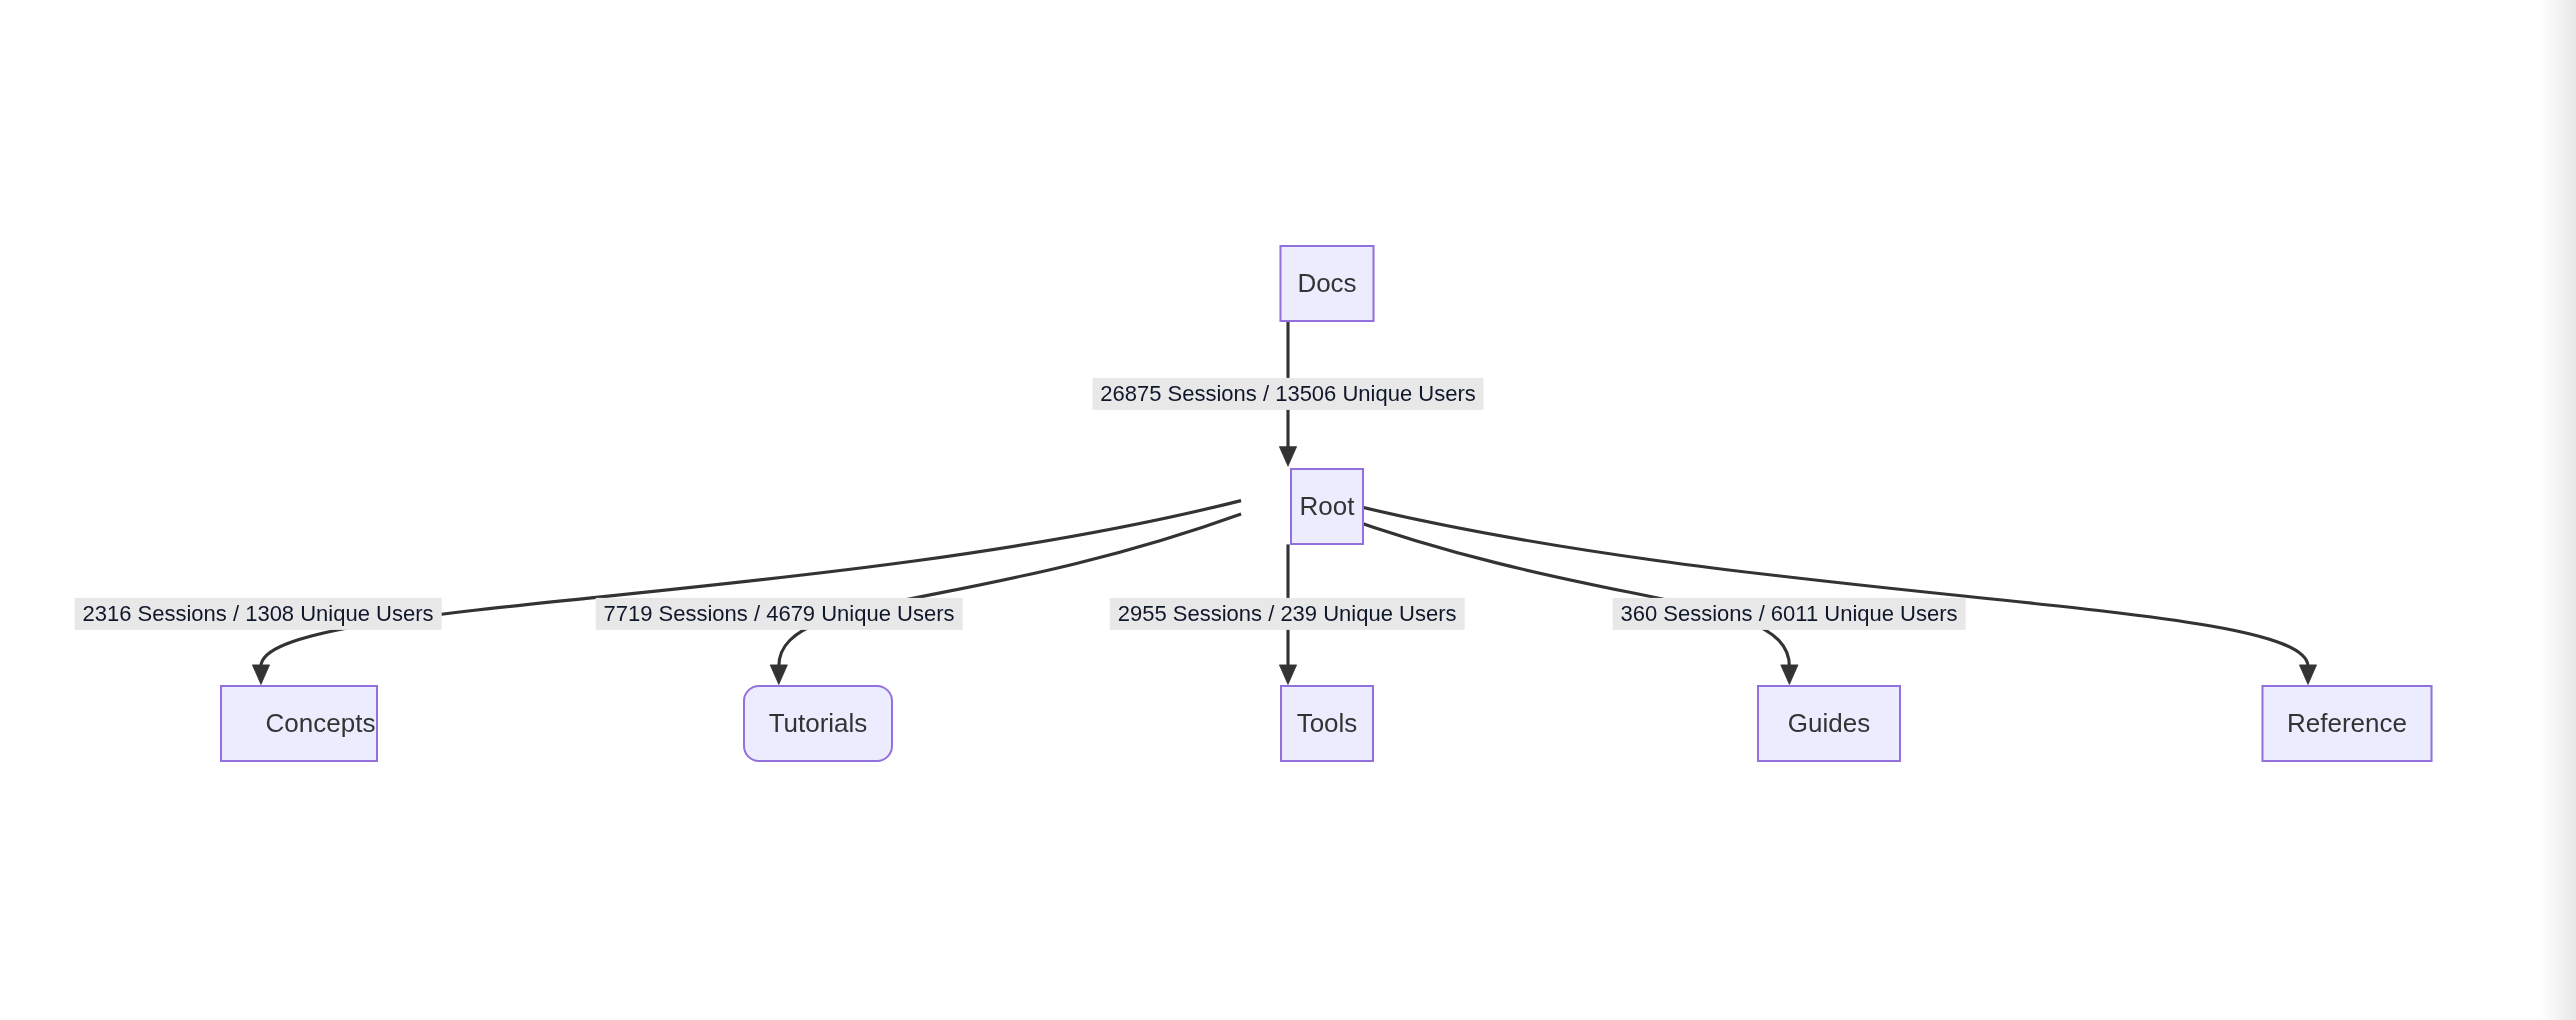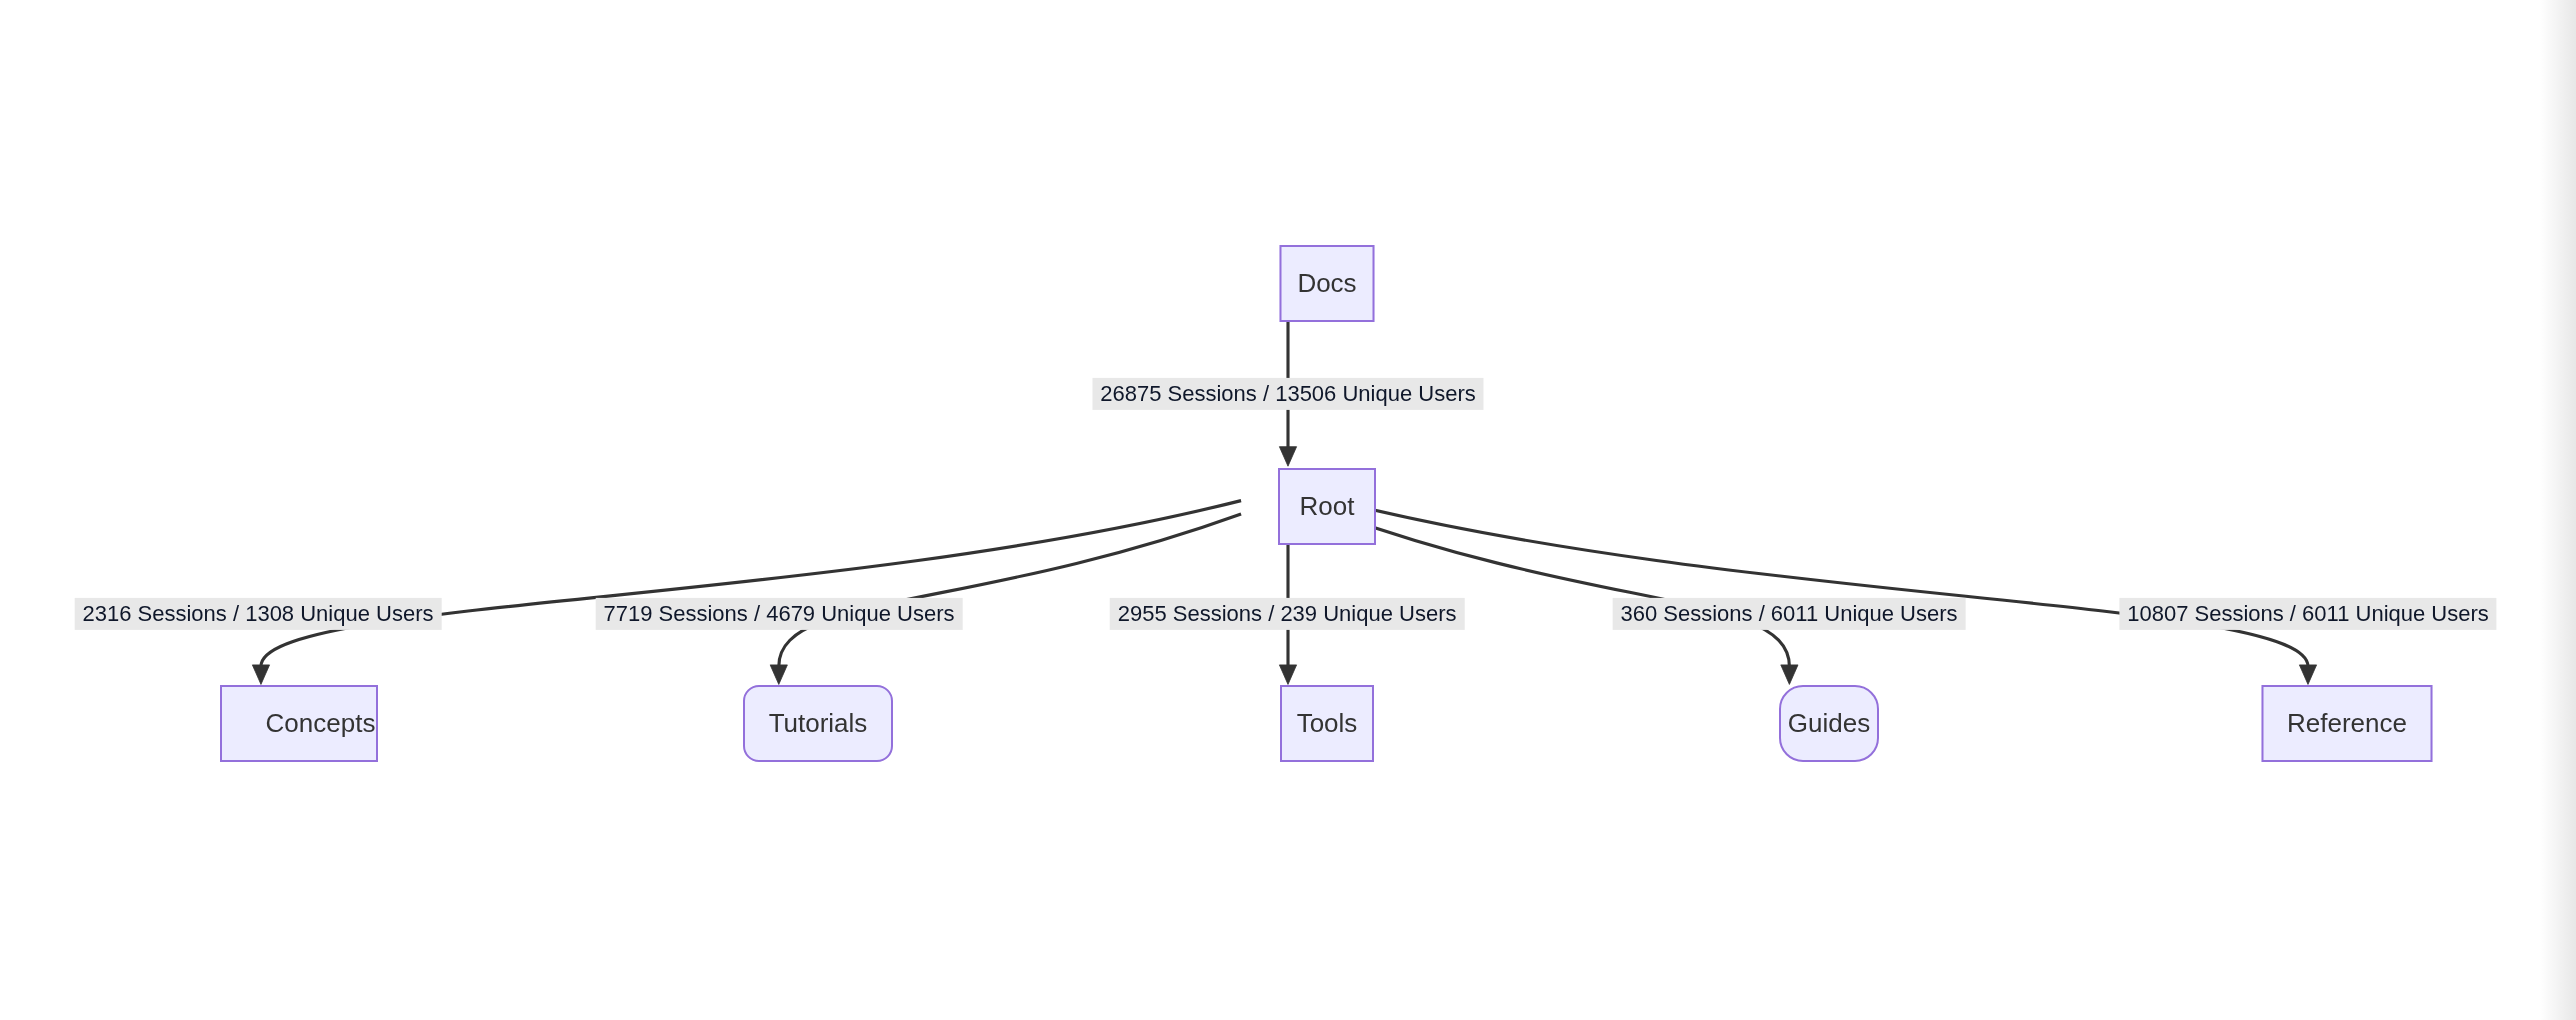--- a/index.html
+++ b/index.html
@@ -40,25 +40,25 @@
     font-size: 26px;
     display: flex;
     align-items: center;
     justify-content: center;
     height: 77px;
     transform: translateX(-50%);
     white-space: nowrap;
     margin-left: 39px;
   }
   .n-docs      { left: 1288px; top: 245px; width: 95px; }
-  .n-root      { left: 1288px; top: 468px; width: 98px; }
+  .n-root      { left: 1288px; top: 468px; width: 74px; }
   .n-concepts  { left: 260px;  top: 685px; width: 158px; padding-left: 43px; }
   .n-tutorials { left: 779px;  top: 685px; width: 150px; border-radius: 16px; }
   .n-tools     { left: 1288px; top: 685px; width: 94px; }
-  .n-guides    { left: 1790px; top: 685px; width: 100px; border-radius: 24px; }
+  .n-guides    { left: 1790px; top: 685px; width: 144px; }
   .n-reference { left: 2308px; top: 685px; width: 171px; }
   .edge-label {
     position: absolute;
     transform: translate(-50%, -50%);
     background: #e8e8e8;
     color: #0f172a;
     font-size: 22px;
     padding: 3.1px 7.8px;
     white-space: nowrap;
   }
@@ -124,18 +124,17 @@
   </div>
   <div class="node n-reference">
     <span>Reference</span>
   </div>
 
   <div class="edge-label l-docs-root">26875 Sessions / 13506 Unique Users</div>
   <div class="edge-label l-concepts">2316 Sessions / 1308 Unique Users</div>
   <div class="edge-label l-tutorials">7719 Sessions / 4679 Unique Users</div>
   <div class="edge-label l-tools">2955 Sessions / 239 Unique Users</div>
   <div class="edge-label l-guides">360 Sessions / 6011 Unique Users</div>
-  <div class="edge-label l-reference">10807 Sessions / 6011 Unique Users</div>
 
   <div class="right-shade"></div>
 
 </div>
 
 
 </body></html>

